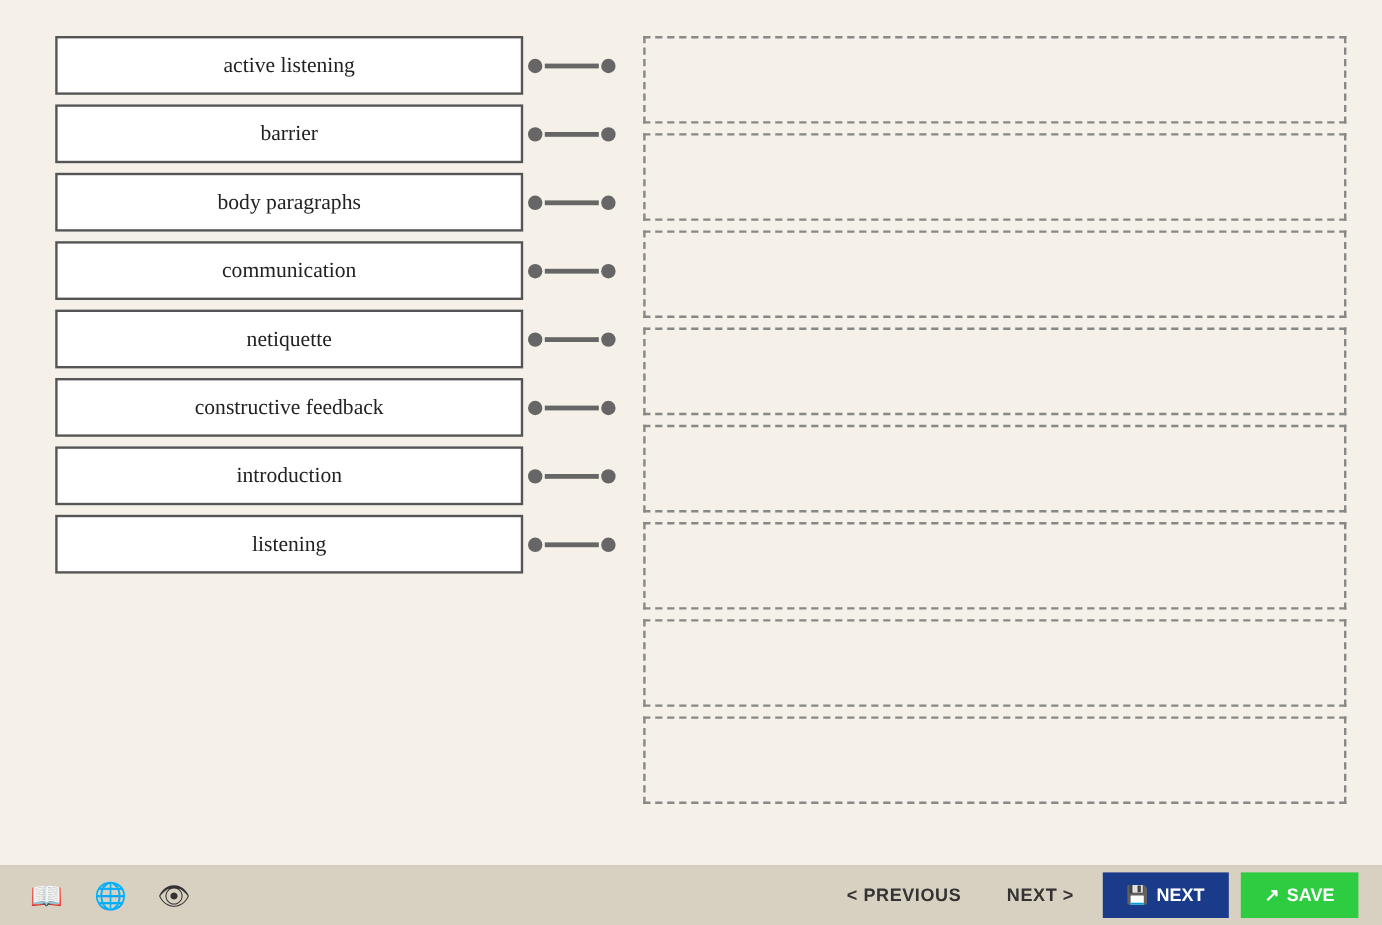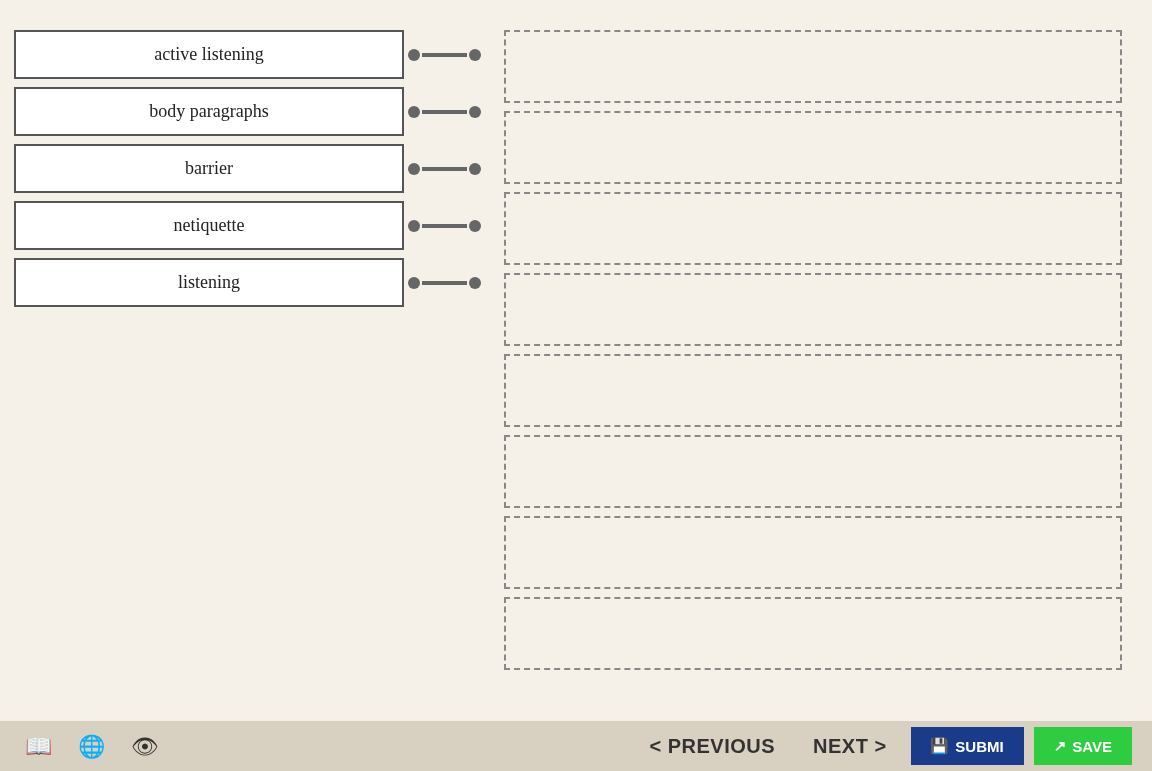--- a/index.html
+++ b/index.html
@@ -13,21 +13,21 @@
       position: relative;
     }
 
     .main-container {
       position: absolute;
       top: 0;
       left: 0;
       right: 0;
       bottom: 50px;
       background: #f5f0e8;
-      padding: 30px 30px 20px 14px;
+      padding: 30px 30px 20px 46px;
       display: flex;
       flex-direction: column;
       justify-content: center;
     }
 
     .matching-area {
       display: flex;
       flex-direction: row;
       align-items: flex-start;
       width: 100%;
@@ -135,21 +135,21 @@
       align-items: center;
       justify-content: center;
       cursor: pointer;
       font-size: 22px;
       color: #333;
     }
 
     .nav-btn {
       background: transparent;
       border: none;
-      font-size: 20px;
+      font-size: 15px;
       font-weight: bold;
       color: #333;
       cursor: pointer;
       padding: 8px 14px;
       letter-spacing: 0.5px;
     }
 
     .save-btn {
       background: #1a3a8a;
       color: white;
@@ -184,37 +184,61 @@
     <div class="left-column" id="terms-column">
         <div class="term-row">
           <div class="term-box">active listening</div>
           <div class="connector">
             <div class="connector-dot-left"></div>
             <div class="connector-line"></div>
             <div class="connector-dot-right"></div>
           </div>
         </div>
         <div class="term-row">
+          <div class="term-box">barrier</div>
+          <div class="connector">
+            <div class="connector-dot-left"></div>
+            <div class="connector-line"></div>
+            <div class="connector-dot-right"></div>
+          </div>
+        </div>
+        <div class="term-row">
           <div class="term-box">body paragraphs</div>
           <div class="connector">
             <div class="connector-dot-left"></div>
             <div class="connector-line"></div>
             <div class="connector-dot-right"></div>
           </div>
         </div>
         <div class="term-row">
-          <div class="term-box">barrier</div>
+          <div class="term-box">communication</div>
           <div class="connector">
             <div class="connector-dot-left"></div>
             <div class="connector-line"></div>
             <div class="connector-dot-right"></div>
           </div>
         </div>
         <div class="term-row">
           <div class="term-box">netiquette</div>
+          <div class="connector">
+            <div class="connector-dot-left"></div>
+            <div class="connector-line"></div>
+            <div class="connector-dot-right"></div>
+          </div>
+        </div>
+        <div class="term-row">
+          <div class="term-box">constructive feedback</div>
+          <div class="connector">
+            <div class="connector-dot-left"></div>
+            <div class="connector-line"></div>
+            <div class="connector-dot-right"></div>
+          </div>
+        </div>
+        <div class="term-row">
+          <div class="term-box">introduction</div>
           <div class="connector">
             <div class="connector-dot-left"></div>
             <div class="connector-line"></div>
             <div class="connector-dot-right"></div>
           </div>
         </div>
         <div class="term-row">
           <div class="term-box">listening</div>
           <div class="connector">
             <div class="connector-dot-left"></div>
@@ -239,19 +263,19 @@
 <div class="bottom-bar">
   <div class="bottom-icons">
     <div class="icon-btn">📖</div>
     <div class="icon-btn">🌐</div>
     <div class="icon-btn">👁</div>
   </div>
   <button class="nav-btn">&lt; PREVIOUS</button>
   <button class="nav-btn">NEXT &gt;</button>
   <button class="save-btn">
     <span>💾</span>
-    <span>SUBMI</span>
+    <span>NEXT</span>
   </button>
   <button class="submit-btn">
     <span>↗</span>
     <span>SAVE</span>
   </button>
 </div>
 
 </body></html>

